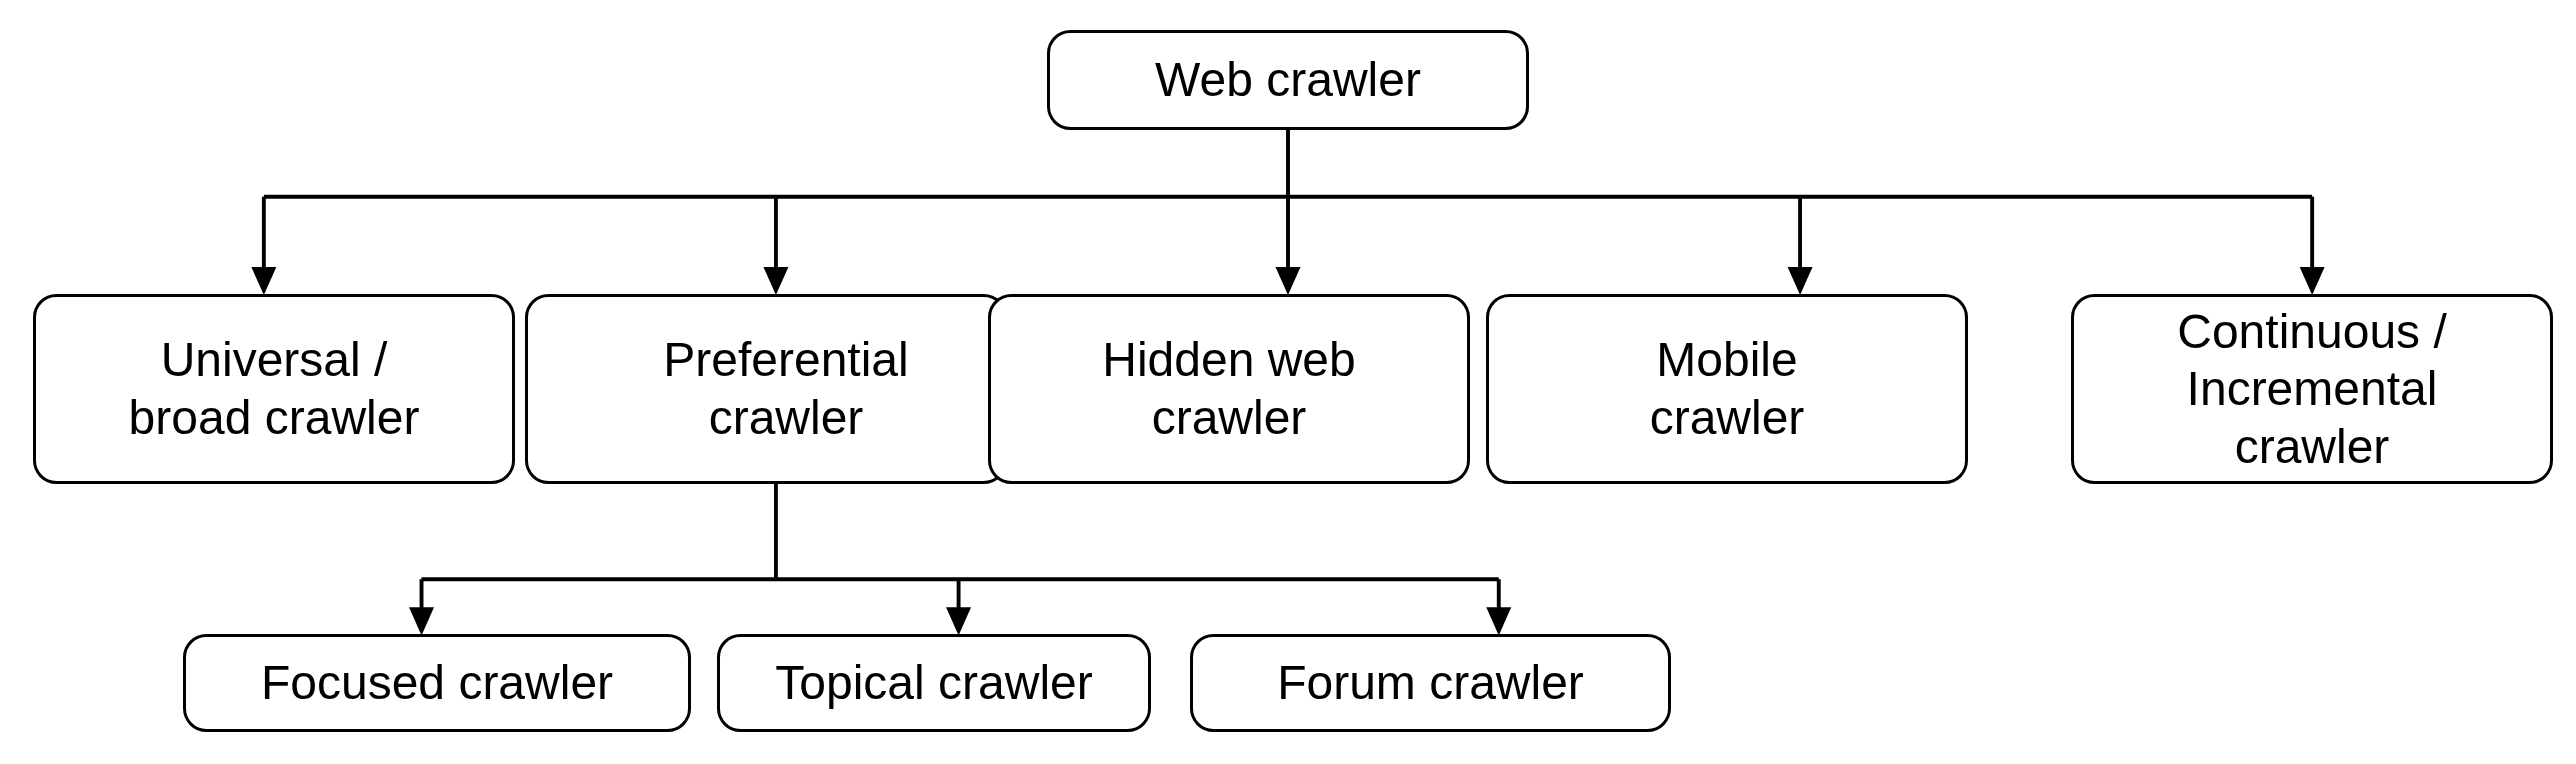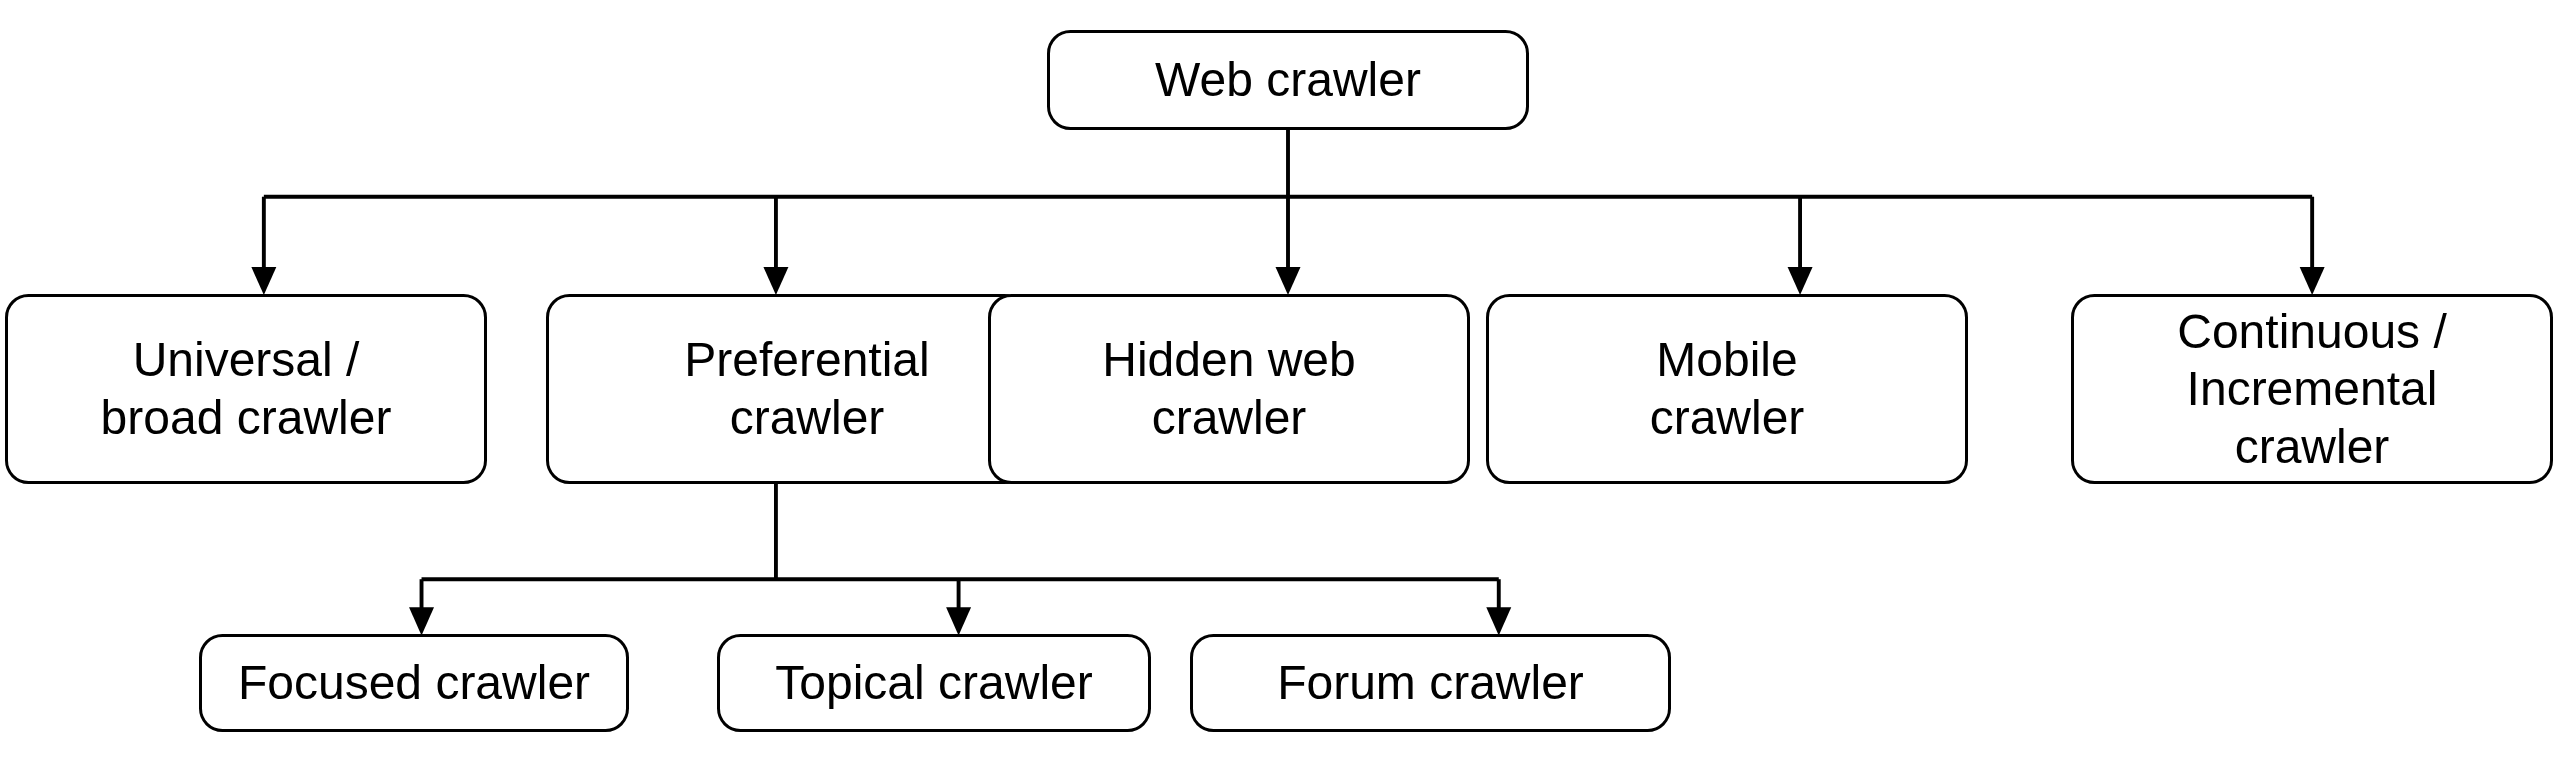--- a/index.html
+++ b/index.html
@@ -43,28 +43,28 @@
     text-align: center;
     color: #000000;
     font-size: 48px;
     line-height: 1.2;
     white-space: pre-line;
   }
   
   .n-root  { left: 1047px; top: 30px;  width: 482px; height: 100px; }
   
   .n-l2    { top: 294px; height: 190px; width: 482px; }
-  .n-b1 { left: 5px;   }
-  .n-b2 { left: 546px; padding-left: 40px;  }
+  .n-b1 { left: 33px;   }
+  .n-b2 { left: 525px; padding-left: 40px;  }
   .n-b3 { left: 988px; }
   .n-b4 { left: 1486px; }
   .n-b5 { left: 2071px; }
   
   .n-l3    { top: 634px; height: 98px; }
-  .n-c1 { left: 183px;  width: 430px; margin-left: 16px; }
+  .n-c1 { left: 183px;  width: 508px; }
   .n-c2 { left: 717px;  width: 434px; }
   .n-c3 { left: 1190px; width: 481px; }
 </style>
 </head>
 <body>
 
 <div class="canvas">
 
   <svg class="connector-layer" viewBox="0 0 3300 980" xmlns="http://www.w3.org/2000/svg">
     <g>

